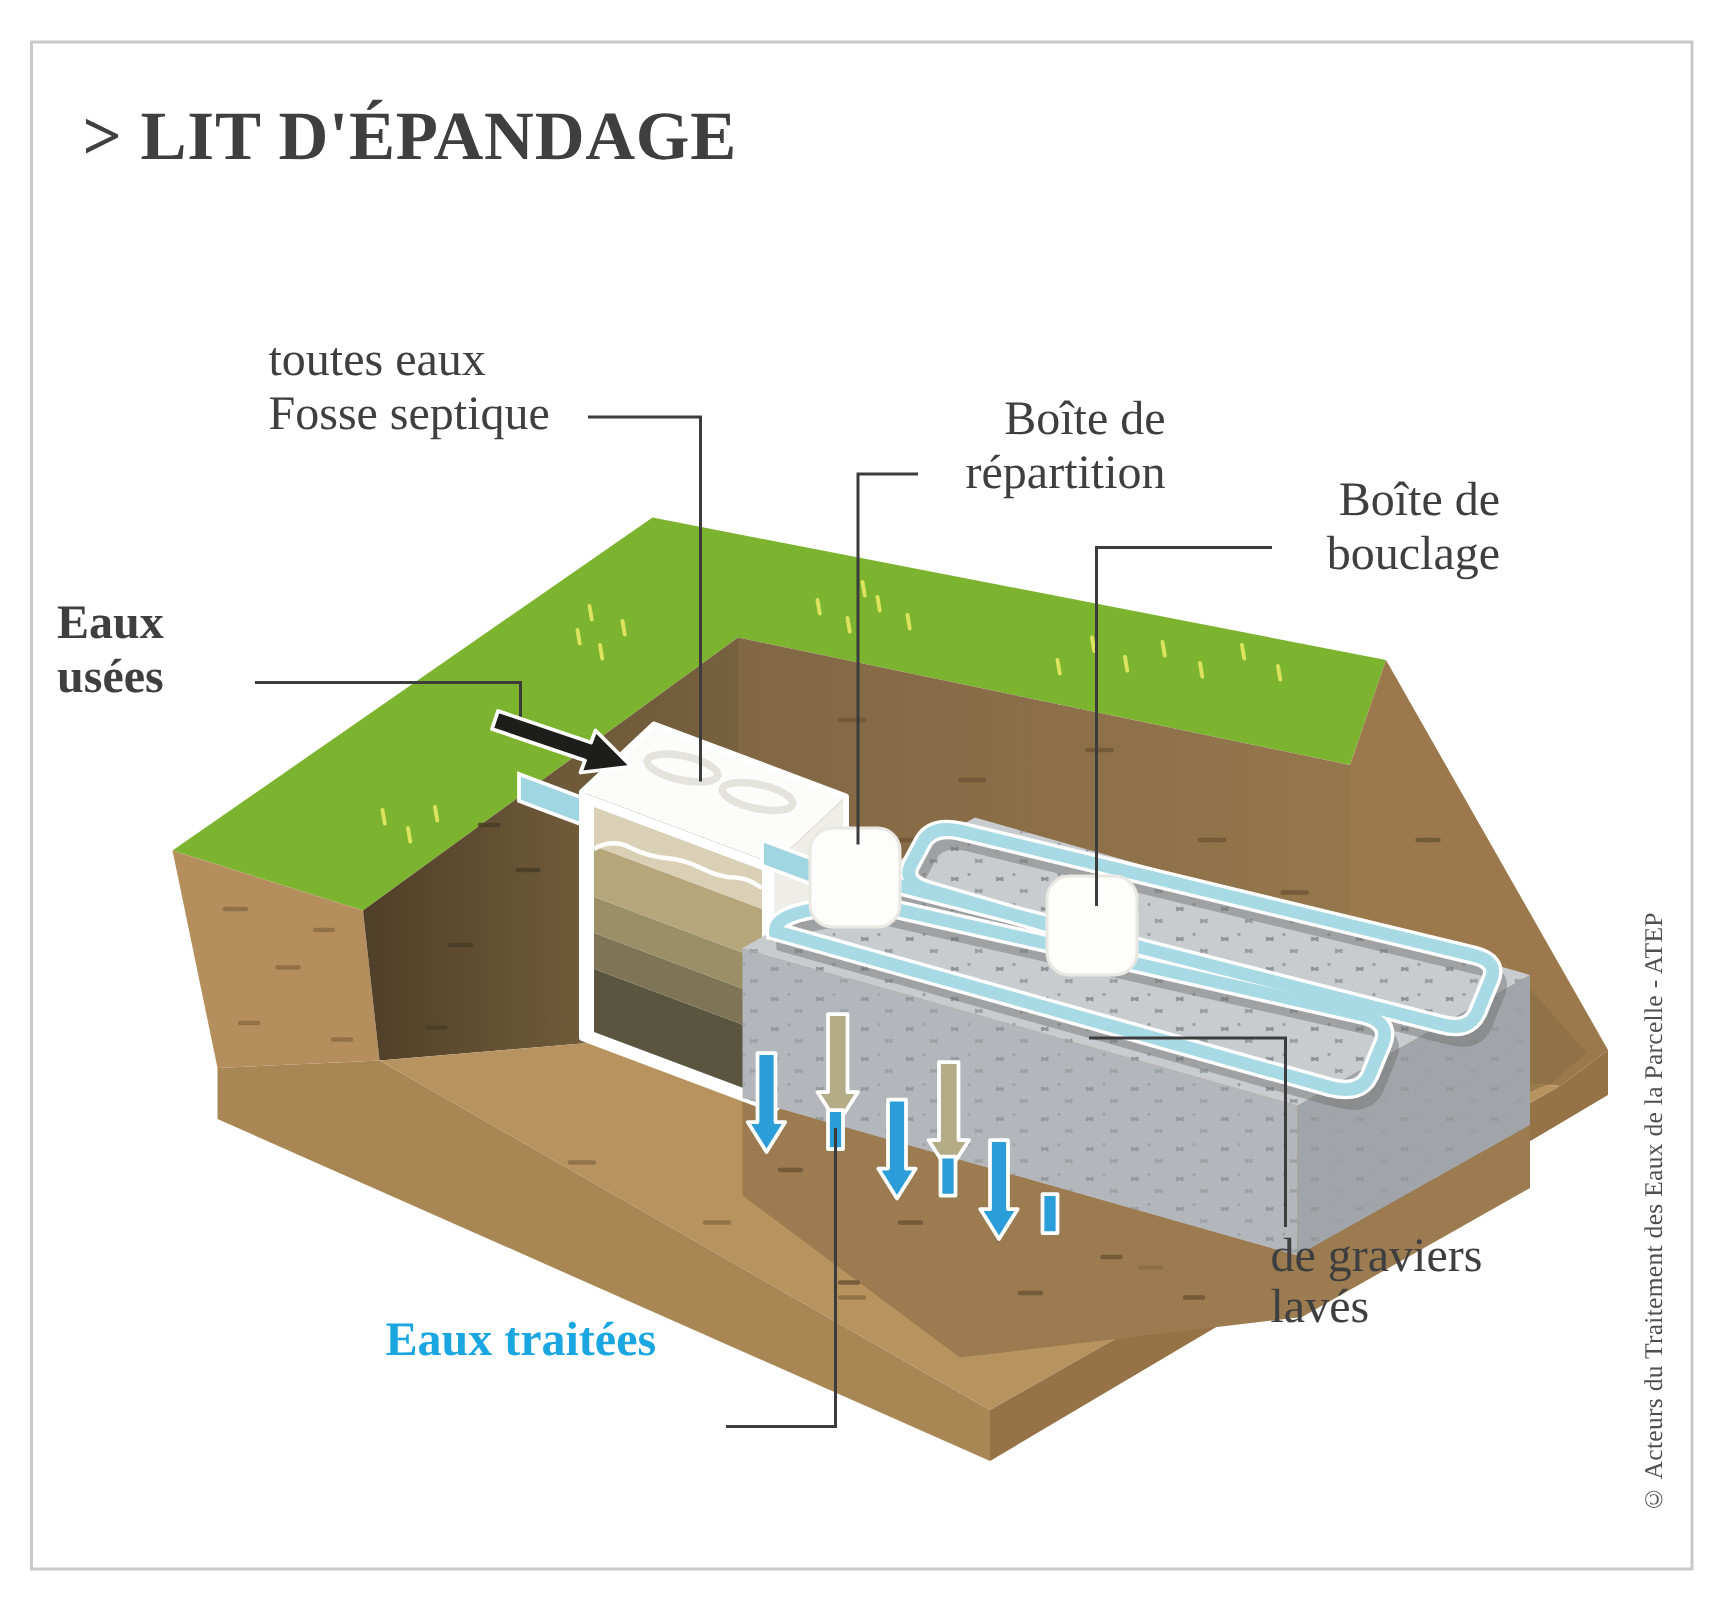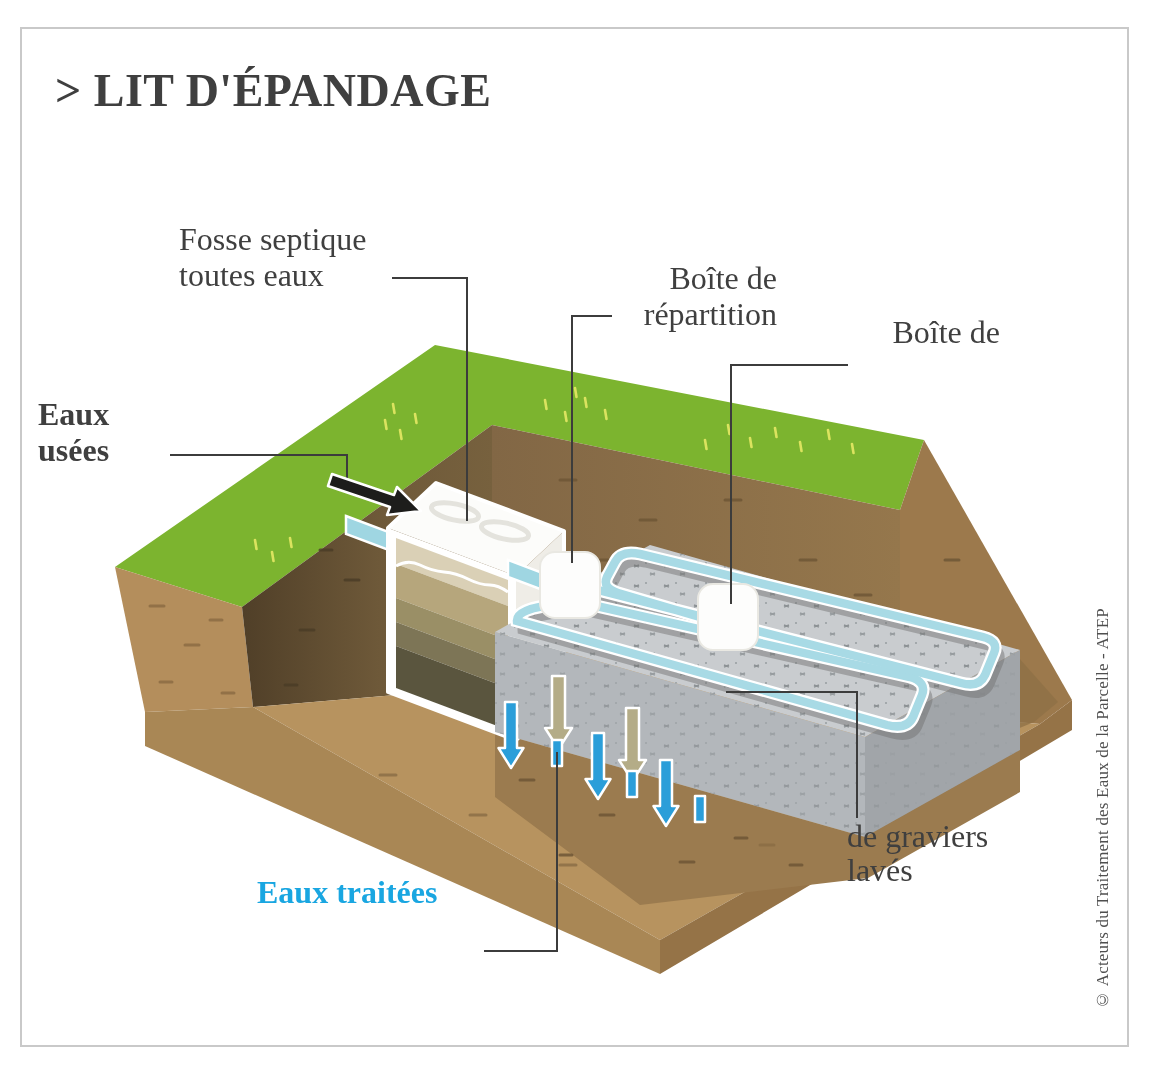--- a/index.html
+++ b/index.html
@@ -148,31 +148,32 @@
       <path d="M484,951 L557,951 L557,752"></path>
       <path d="M726,692 L857,692 L857,818"></path>
     </g>
 
     <path d="M332,474 L394,495 L397,487 L421,511 L387,515 L390,507 L328,486 Z" fill="#1d1d1b" stroke="#ffffff" stroke-width="2.5" stroke-linejoin="round"></path>
   </svg>
 
   <div id="title">&gt; LIT D'ÉPANDAGE</div>
 
   <div id="lbl-fosse" class="lbl">
+    <span class="ln">toutes eaux</span>
     <span class="ln">Fosse septique</span>
-    <span class="ln">toutes eaux</span>
   </div>
 
   <div id="lbl-repartition" class="lbl">
     <span class="ln">Boîte de</span>
     <span class="ln">répartition</span>
   </div>
 
   <div id="lbl-bouclage" class="lbl">
     <span class="ln">Boîte de</span>
+    <span class="ln">bouclage</span>
   </div>
 
   <div id="lbl-usees" class="lbl">
     <span class="ln">Eaux</span>
     <span class="ln">usées</span>
   </div>
 
   <div id="lbl-traitees" class="lbl">Eaux traitées</div>
 
   <div id="lbl-graviers" class="lbl">

